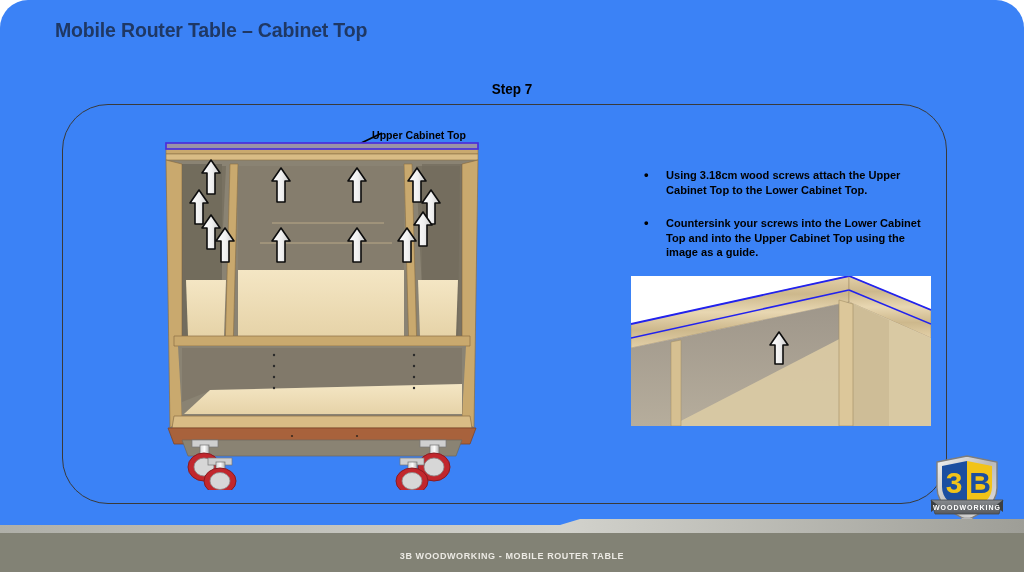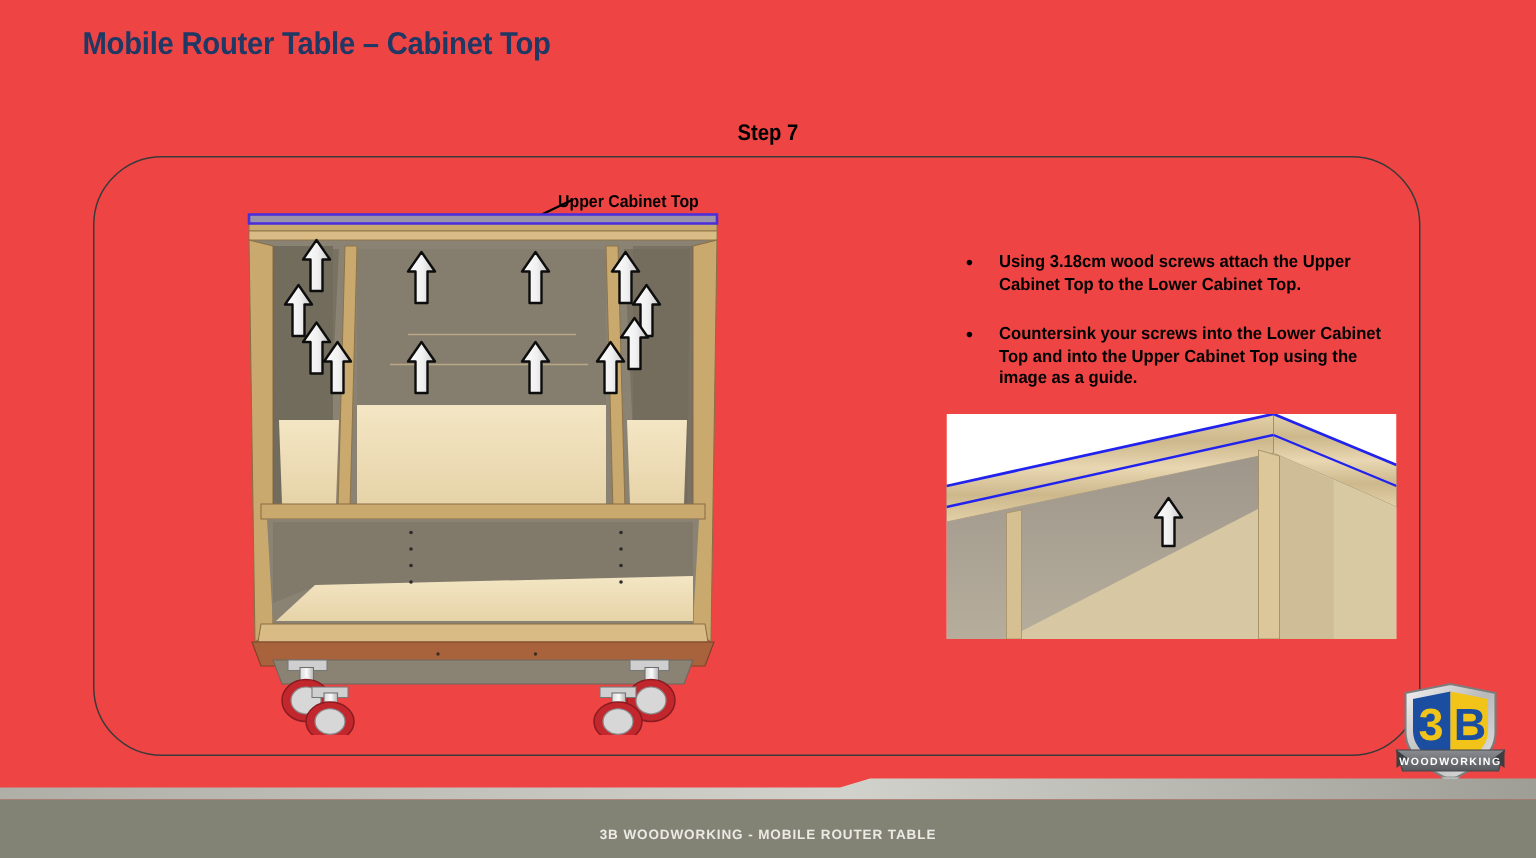--- a/index.html
+++ b/index.html
@@ -1,20 +1,20 @@
 <!DOCTYPE html>
 <html><head>
 <meta charset="utf-8">
 <style>
   html,body{margin:0;padding:0;}
   body{
     width:1024px;height:572px;background:#ffffff;overflow:hidden;position:relative;
     font-family:"Liberation Sans",sans-serif;
   }
-  .slide{position:absolute;inset:0;background:#ef4444;}
+  .slide{position:absolute;inset:0;background:#3b82f6;border-radius:28px;}
 
   
   .slide-title{
     position:absolute;left:55px;top:18px;
     font-size:21px;font-weight:bold;color:#1F3864;
     letter-spacing:-0.2px;white-space:nowrap;
     font-family:"Liberation Sans",sans-serif;
     transform:scaleX(0.93);transform-origin:left center;
   }
 

